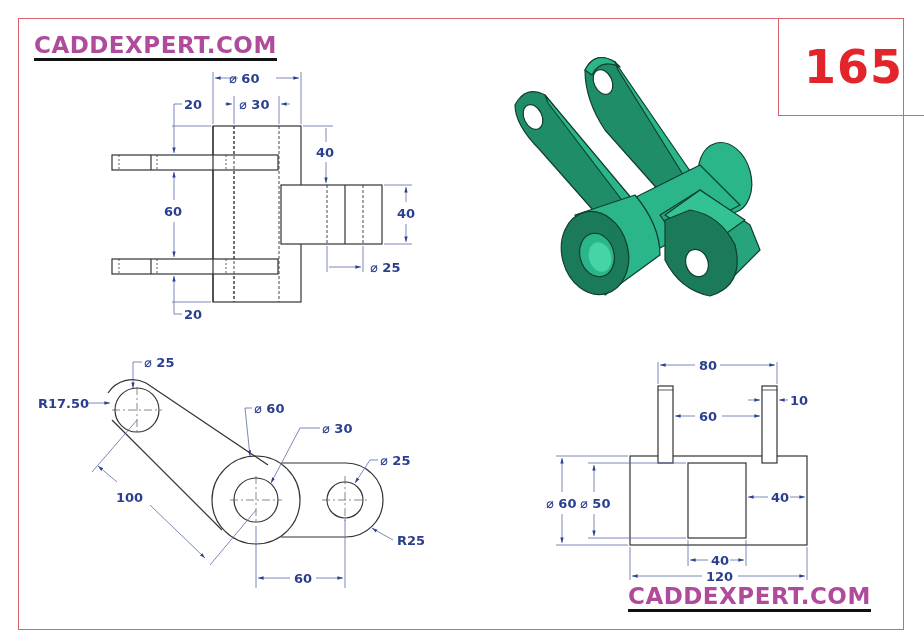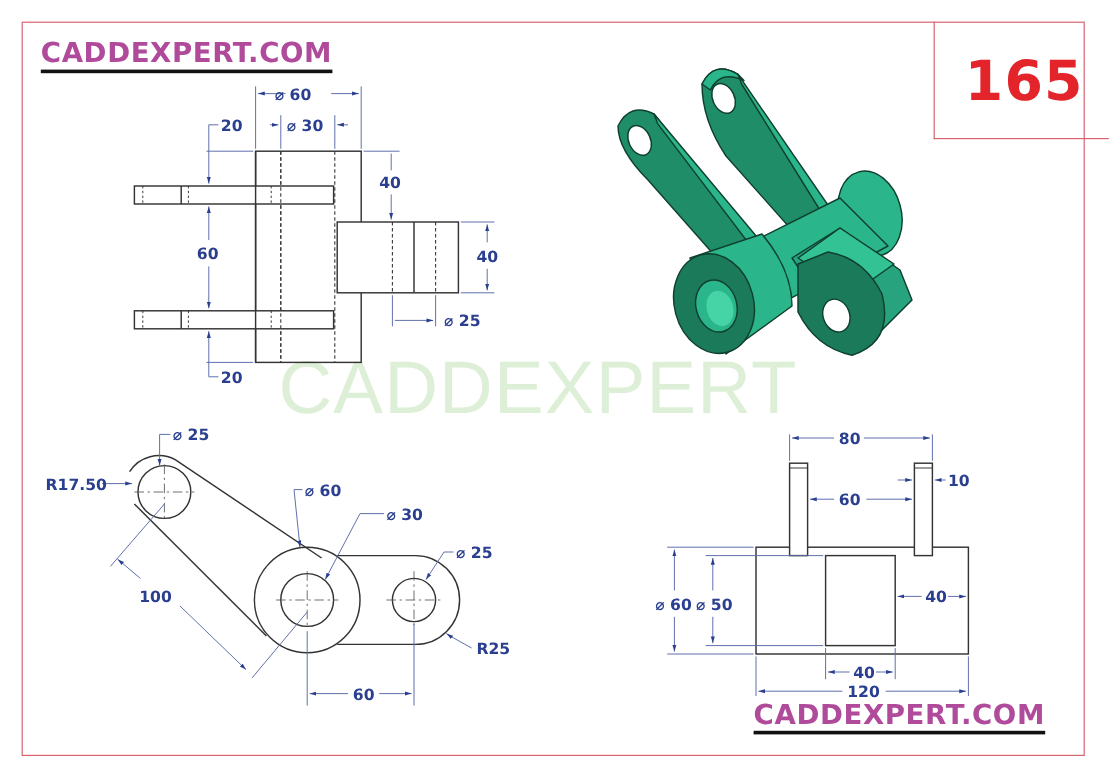--- a/index.html
+++ b/index.html
@@ -18,21 +18,20 @@
 </head>
 <body>
 
 <div class="sheet">
   <div class="frame"></div>
   <div class="num-box">
     <span>165</span>
   </div>
   <div class="brand brand-top">CADDEXPERT.COM</div>
   <div class="brand brand-bottom">CADDEXPERT.COM</div>
-  <div class="watermark">CADDEXPERT</div>
 
   <svg width="924" height="640" viewBox="0 0 924 640">
     <defs>
       <marker id="arr" viewBox="0 0 10 10" refX="10" refY="5" markerWidth="7" markerHeight="7" orient="auto-start-reverse">
         <path d="M0,2 L10,5 L0,8 z" fill="#2a3f8f"></path>
       </marker>
     </defs>
 
     <g stroke="#333" stroke-width="1.2" fill="none">
 

